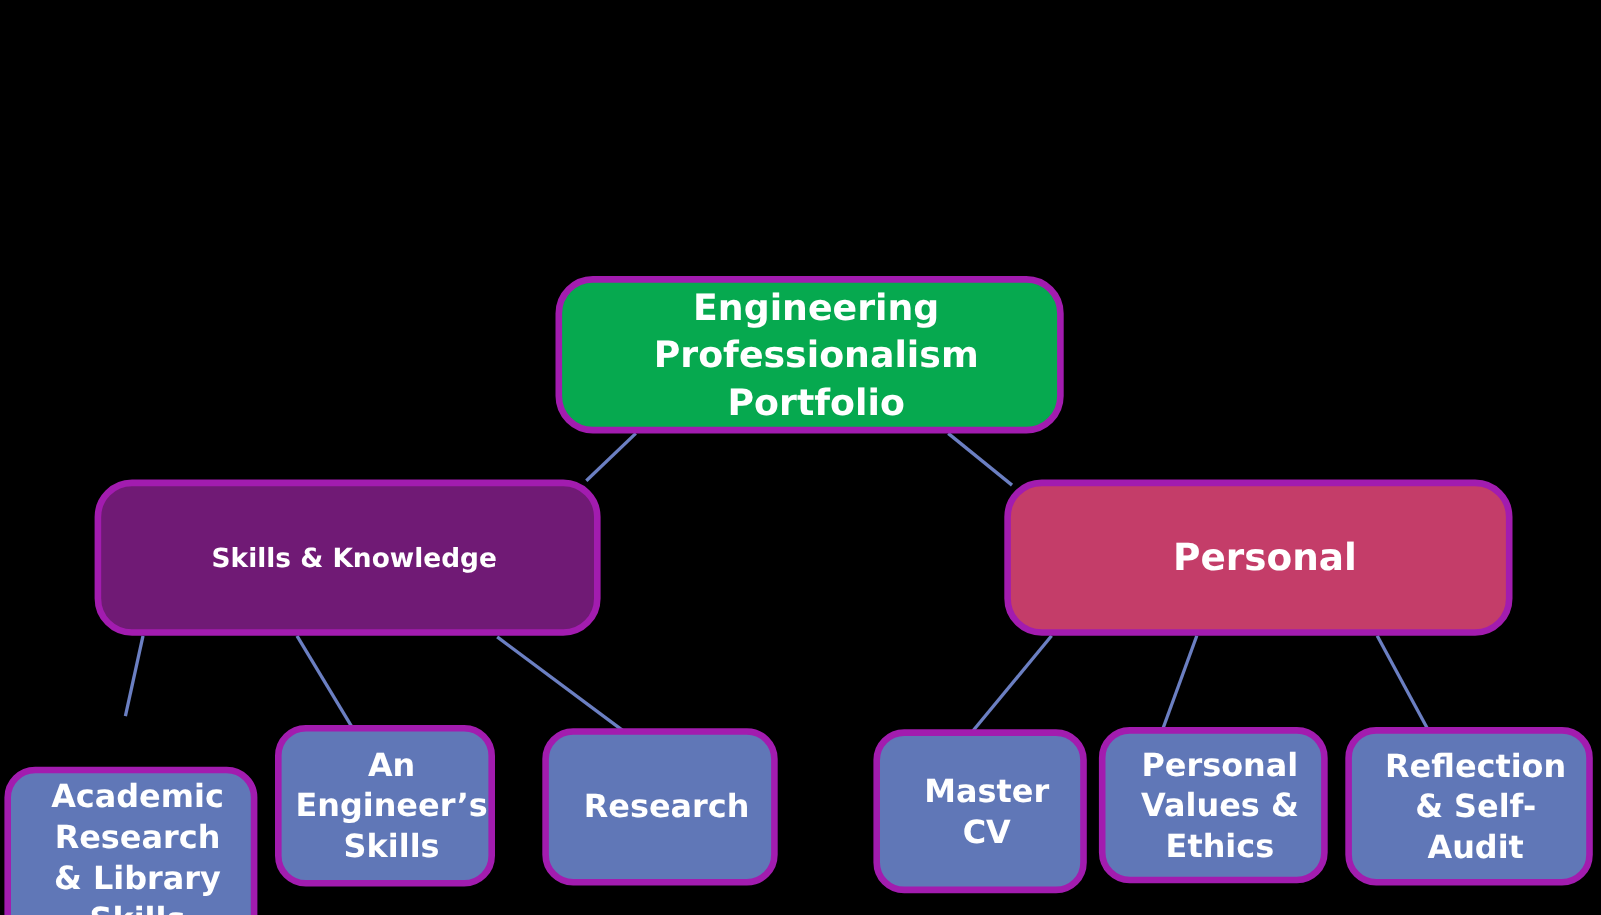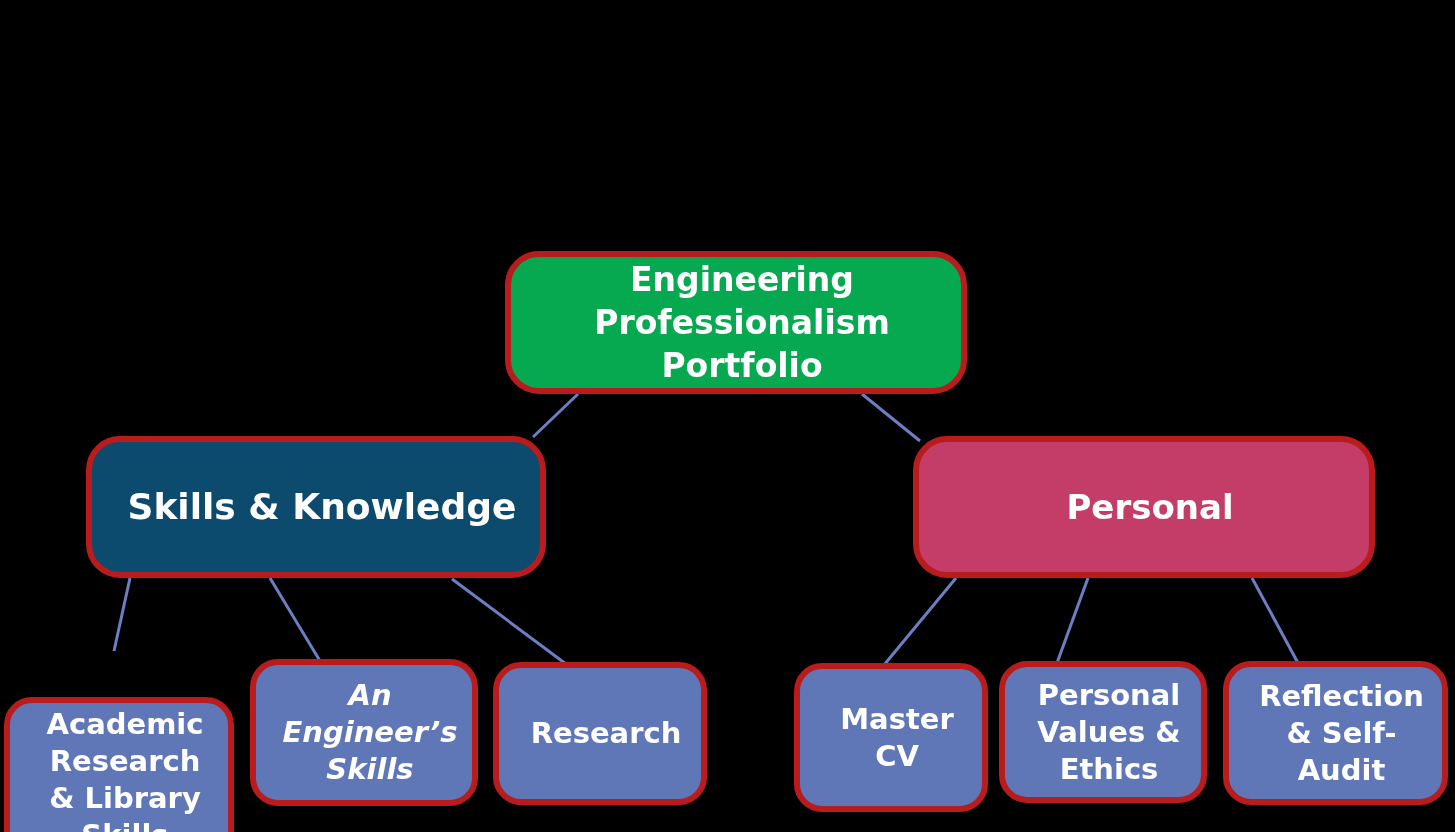--- a/index.html
+++ b/index.html
@@ -28,53 +28,53 @@
   }
   .node {
     position: absolute;
     box-sizing: border-box;
     display: flex;
     align-items: center;
     justify-content: center;
     text-align: center;
     color: #FFFFFF;
     font-weight: bold;
-    border: 6px solid #b91c1c;
+    border: 6px solid #a21caf;
     padding-left: 12px;
   }
   .node .label {
     white-space: pre-line;
     display: block;
     width: 100%;
   }
   .node-root {
     left: 505px; top: 251px; width: 462px; height: 143px;
     background: #06A94F;
     border-radius: 34px;
     font-size: 33px; line-height: 43px;
   }
   .node-skills {
     left: 86px; top: 436px; width: 460px; height: 142px;
-    background: #0c4a6e;
+    background: #701a75;
     border-radius: 34px;
-    font-size: 36px; line-height: 42px;
+    font-size: 24px; line-height: 42px;
   }
   .node-personal {
     left: 913px; top: 436px; width: 462px; height: 142px;
     background: #C43D69;
     border-radius: 34px;
     font-size: 34px; line-height: 42px;
   }
   .leaf {
     background: #6077B7;
     border-radius: 28px;
     font-size: 29px; line-height: 37px;
   }
   .node-academic   { left: 4px;    top: 649px; width: 230px; height: 165px; margin-top: 48px; }
-  .node-engineers  { left: 250px;  top: 659px; width: 228px; height: 147px; font-style: italic; }
+  .node-engineers  { left: 250px;  top: 659px; width: 200px; height: 147px; }
   .node-evidence   { left: 493px;  top: 662px; width: 214px; height: 143px; }
   .node-master-cv  { left: 794px;  top: 663px; width: 194px; height: 149px; }
   .node-values     { left: 999px;  top: 661px; width: 208px; height: 142px; }
   .node-reflection { left: 1223px; top: 661px; width: 225px; height: 144px; align-items: center; }
 </style>
 </head>
 <body>
 
 <div class="canvas">
 

